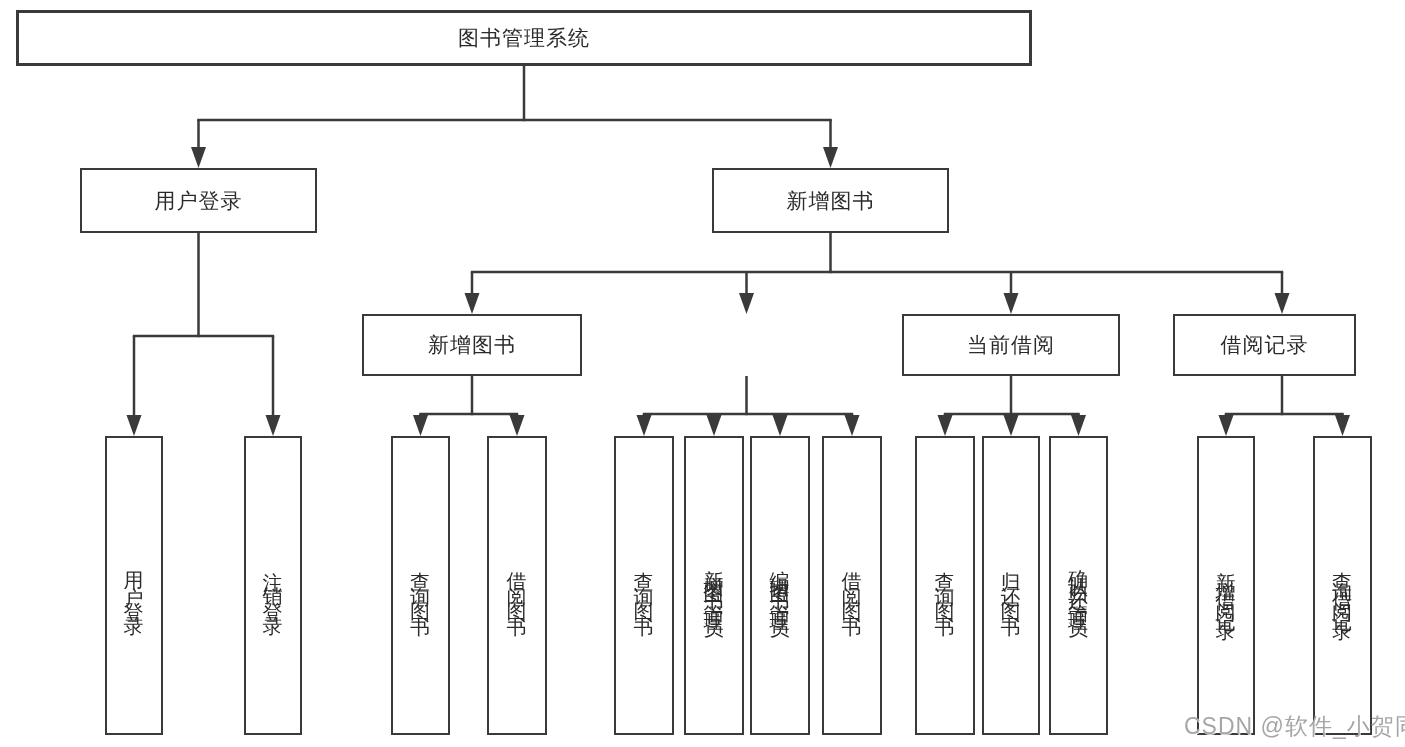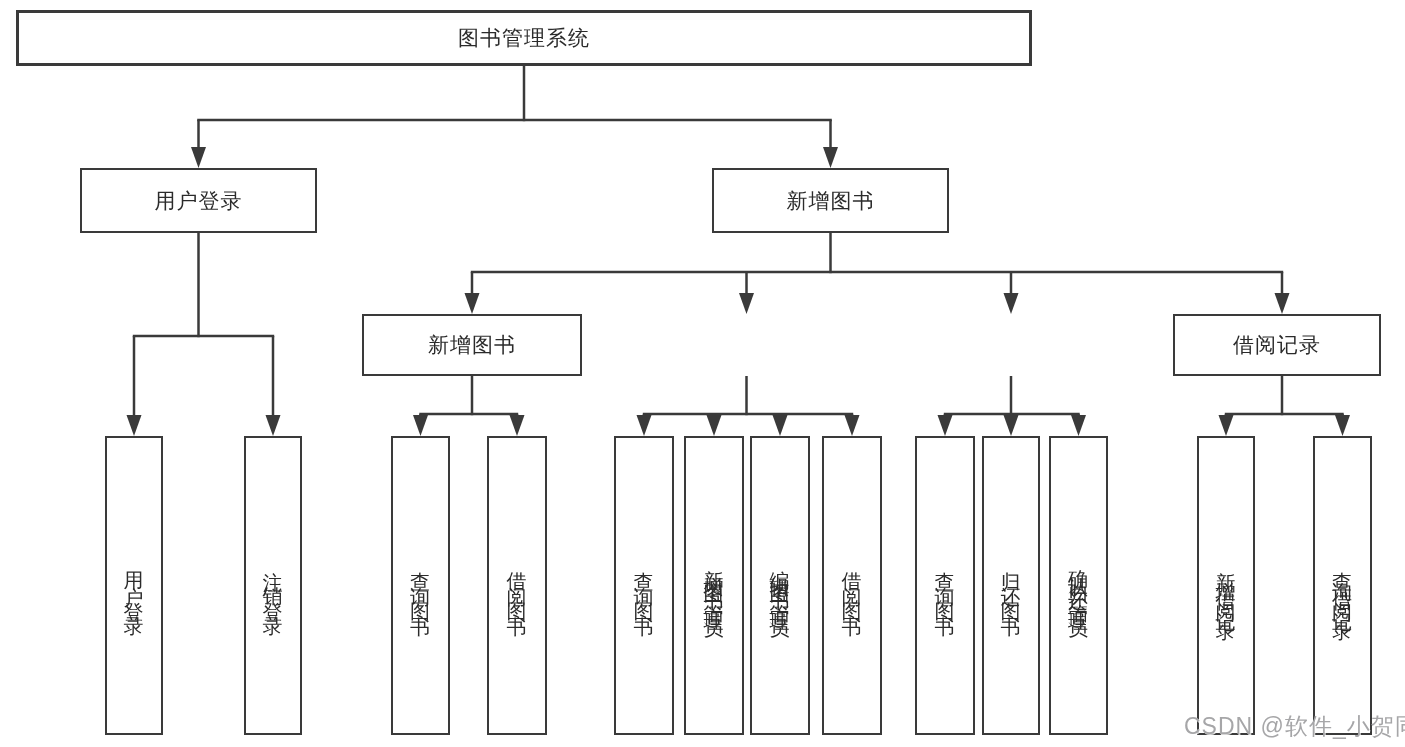--- a/index.html
+++ b/index.html
@@ -133,21 +133,24 @@
   <div class="hbox" style="left:80px;top:168px;width:237px;height:65px">
     <span>用户登录</span>
   </div>
   <div class="hbox" style="left:712px;top:168px;width:237px;height:65px">
     <span>新增图书</span>
   </div>
 
   <div class="hbox" style="left:362px;top:314px;width:220px;height:62px">
     <span>新增图书</span>
   </div>
-  <div class="hbox" style="left:1173px;top:314px;width:208px;height:62px">
+  <div class="hbox" style="left:902px;top:314px;width:218px;height:62px">
+    <span>当前借阅</span>
+  </div>
+  <div class="hbox" style="left:1173px;top:314px;width:183px;height:62px">
     <span>借阅记录</span>
   </div>
 
   <div class="vbox" style="left:105px;top:436px;width:58px;height:299px">
     <span class="vtext">用户登录</span>
   </div>
   <div class="vbox" style="left:244px;top:436px;width:58px;height:299px">
     <span class="vtext">注销登录</span>
   </div>
 

